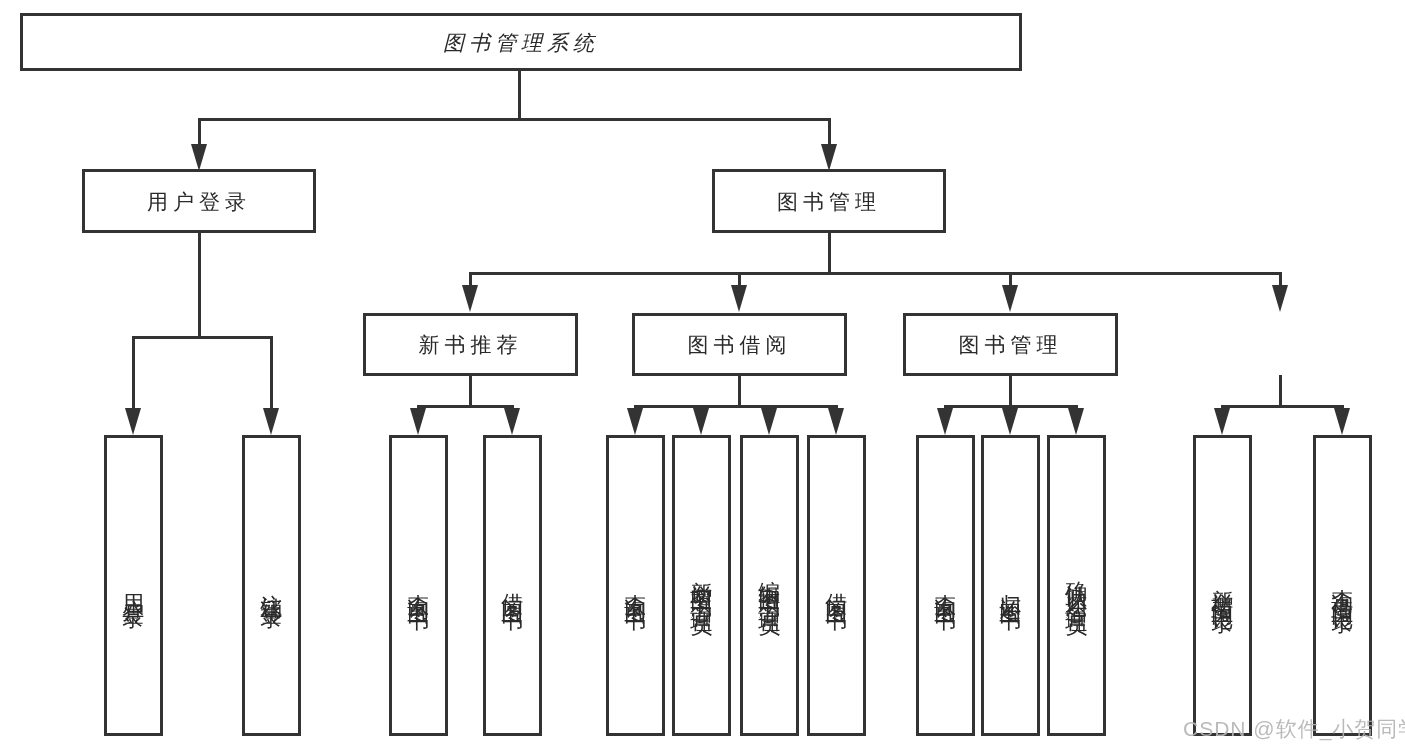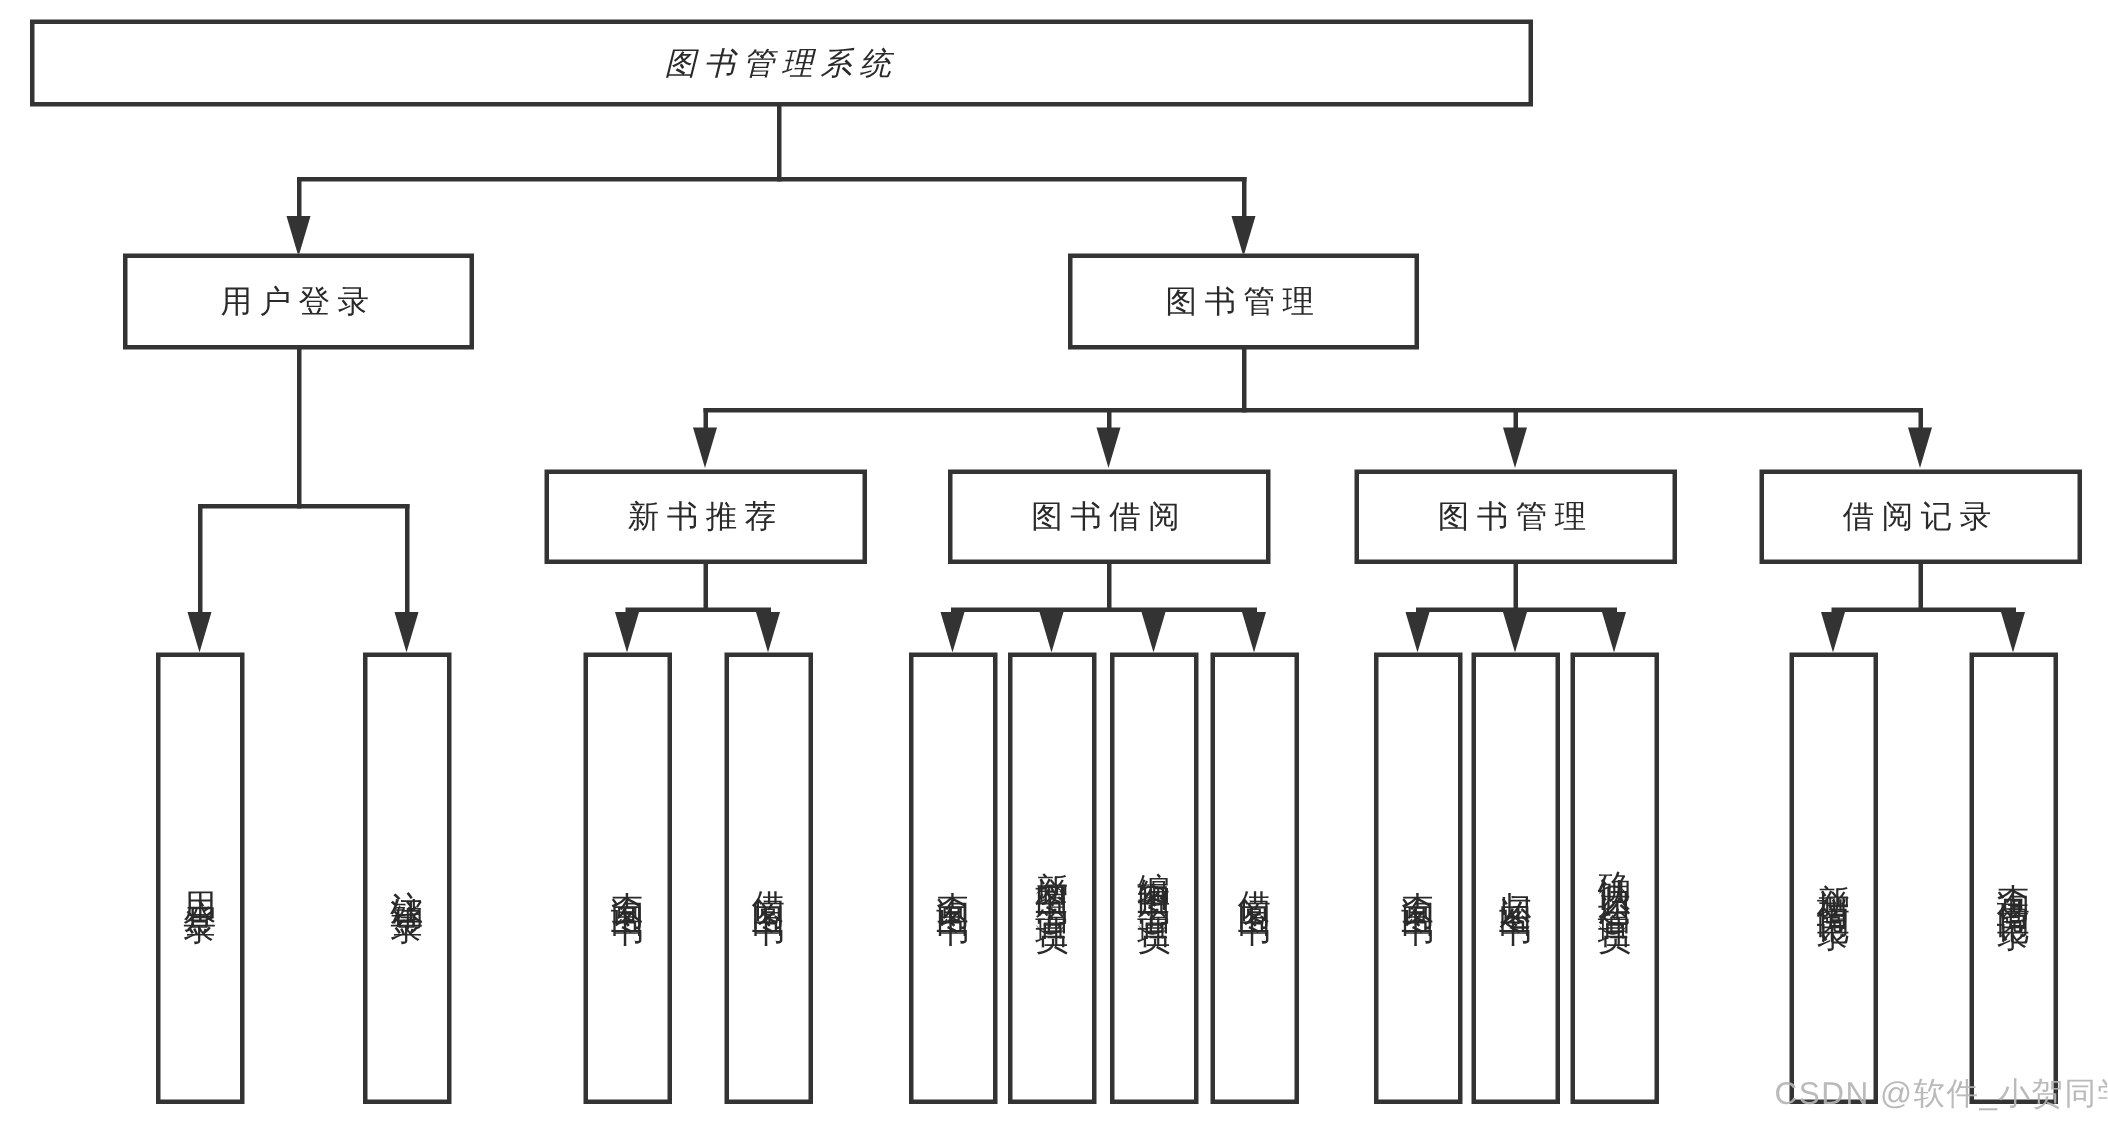--- a/index.html
+++ b/index.html
@@ -84,23 +84,20 @@
 
   <div class="box h" style="left:363px;top:313px;width:215px;height:63px;">
     <span>新书推荐</span>
   </div>
   <div class="box h" style="left:632px;top:313px;width:215px;height:63px;">
     <span>图书借阅</span>
   </div>
   <div class="box h" style="left:903px;top:313px;width:215px;height:63px;">
     <span>图书管理</span>
   </div>
-  <div class="box h" style="left:1173px;top:313px;width:215px;height:63px;">
-    <span>借阅记录</span>
-  </div>
 
   <div class="vline" style="left:469px;top:375px;height:33px;"></div>
   <div class="hline" style="left:417px;top:405px;width:97px;"></div>
   <div class="vline" style="left:738px;top:375px;height:33px;"></div>
   <div class="hline" style="left:634px;top:405px;width:204px;"></div>
   <div class="vline" style="left:1009px;top:375px;height:33px;"></div>
   <div class="hline" style="left:944px;top:405px;width:134px;"></div>
   <div class="vline" style="left:1279px;top:375px;height:33px;"></div>
   <div class="hline" style="left:1221px;top:405px;width:123px;"></div>
 

